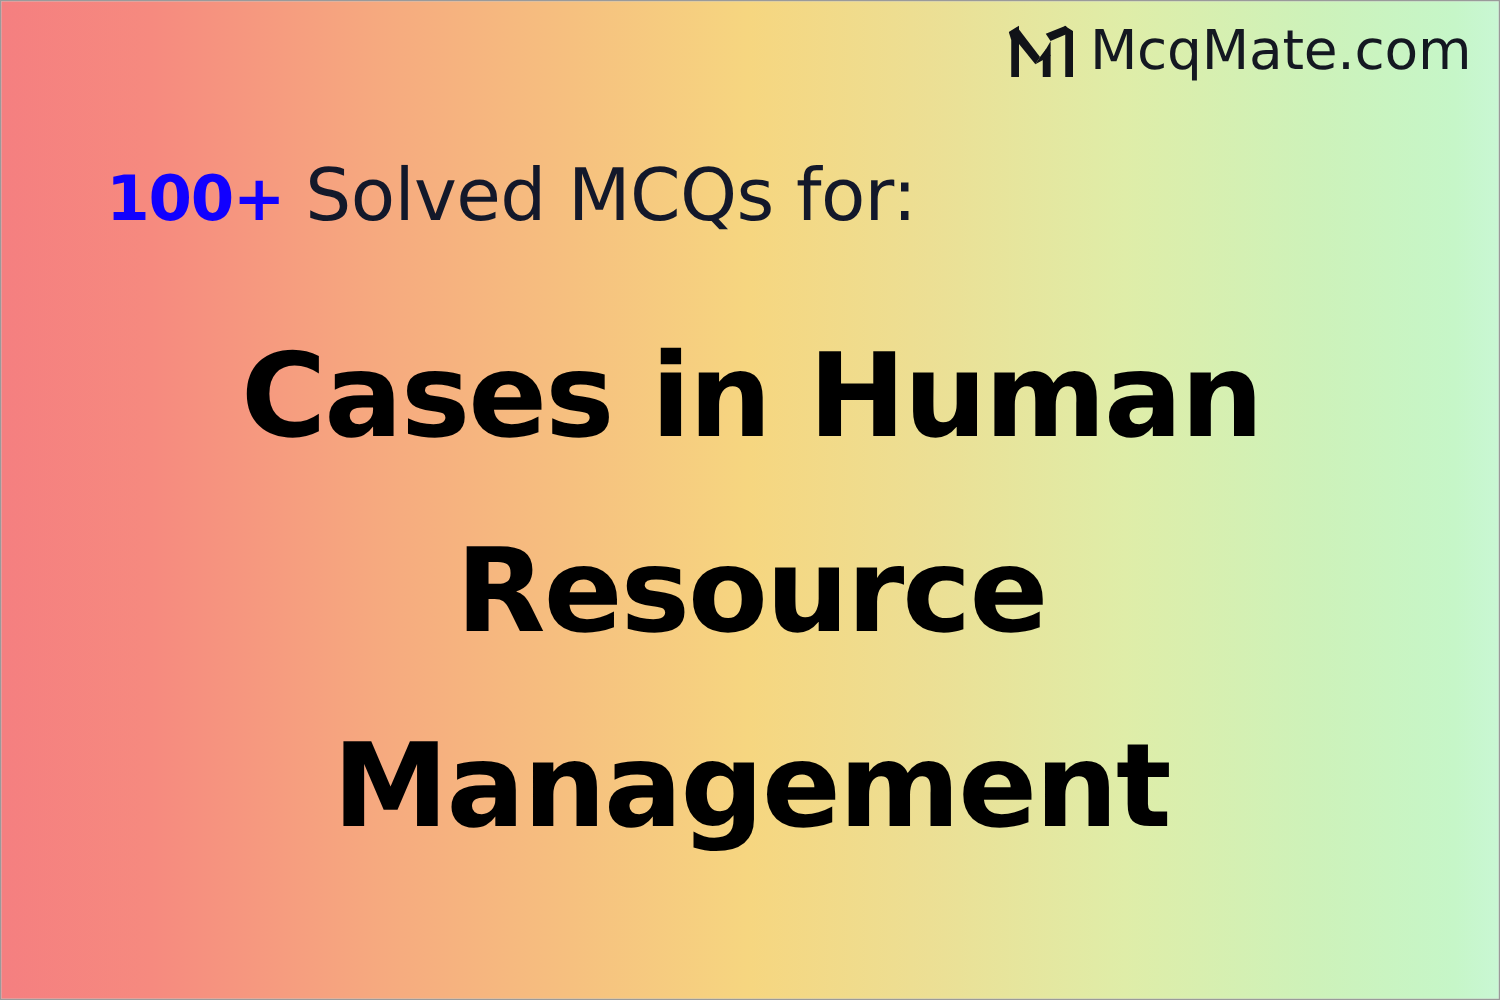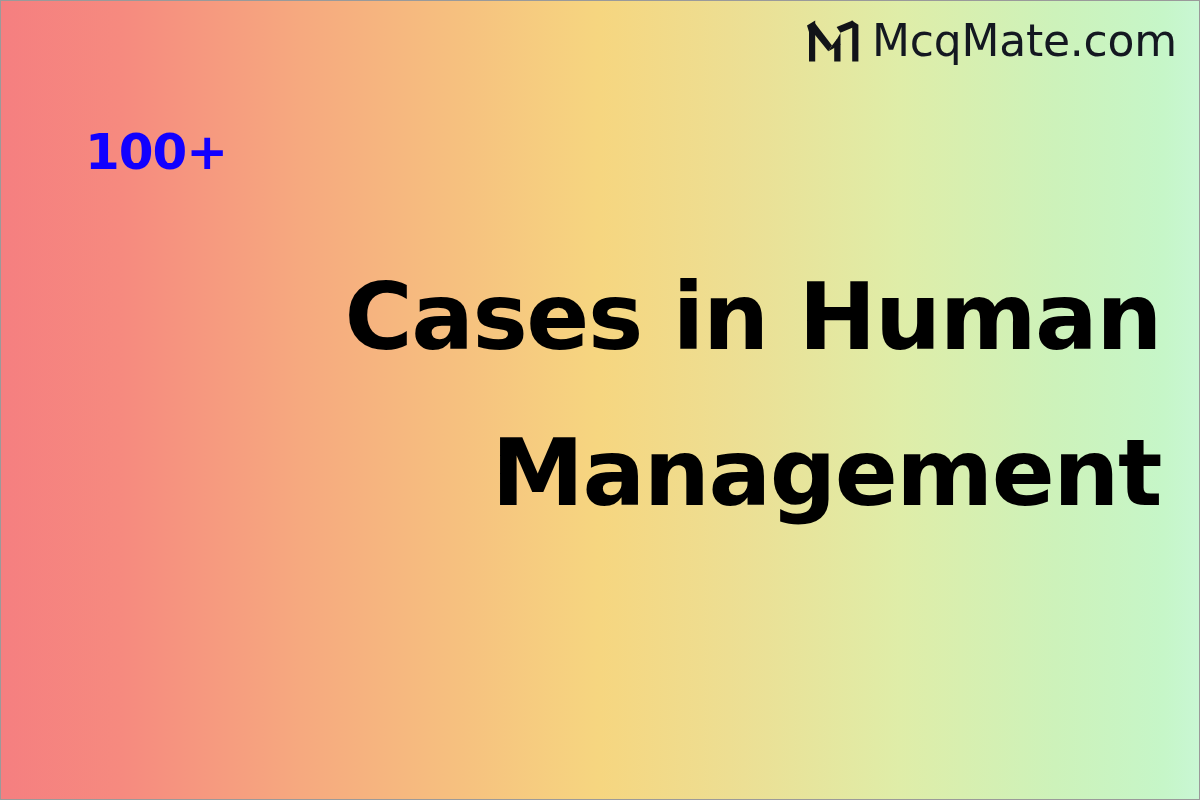--- a/index.html
+++ b/index.html
@@ -104,21 +104,20 @@
   }
 
   .title-line {
     font-family: "DejaVu Sans", sans-serif;
     font-size: 93px;
     font-weight: 700;
     color: #000000;
     line-height: 156px;
     letter-spacing: -1.5px;
     white-space: nowrap;
-    text-align: right;
   }
 </style>
 </head>
 <body>
 
 <div class="banner">
 
   <div class="brand">
     <svg class="brand-mark" viewBox="0 0 52 42" aria-hidden="true">
       <path d="M0 5.5 L8.2 0.5 L8.2 31.0 L8.2 41.5 L2.0 41.5 L2.0 12.0 Z" fill="#111318"></path>
@@ -127,20 +126,22 @@
       <path d="M29.8 19.2 L33.5 13.0 L33.5 41.5 L27.2 41.5 L27.2 23.8 Z" fill="#111318"></path>
       <path d="M27.2 10.0 L33.6 1.0 L51.4 1.0 L51.4 7.6 L31.0 7.6 Z" fill="#111318" opacity="0"></path>
       <path d="M33.4 12.7 L29.6 7.0 L45.6 0.5 L49.4 6.0 Z" fill="#111318"></path>
       <path d="M44.6 0.6 L51.4 4.8 L51.4 41.5 L45.2 41.5 L45.2 6.5 Z" fill="#111318"></path>
     </svg>
     <span class="brand-name">McqMate.com</span>
   </div>
 
   <div class="subtitle">
     <span class="subtitle-count">100+</span>
+    <span class="subtitle-text">Solved MCQs for:</span>
   </div>
 
   <div class="title-block">
     <div class="title-line">Cases in Human</div>
+    <div class="title-line">Resource</div>
     <div class="title-line">Management</div>
   </div>
 
 </div>
 
 </body></html>

